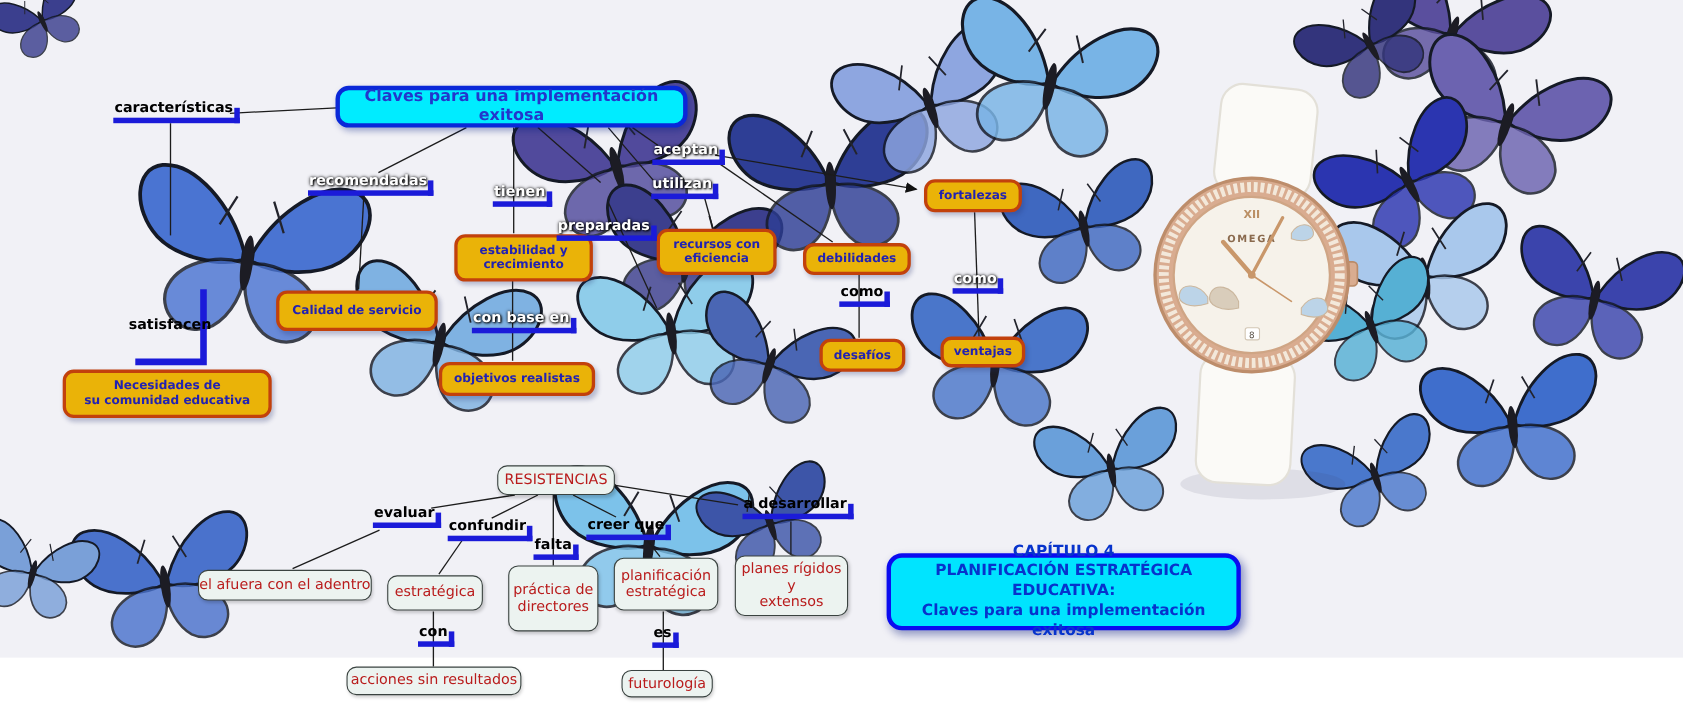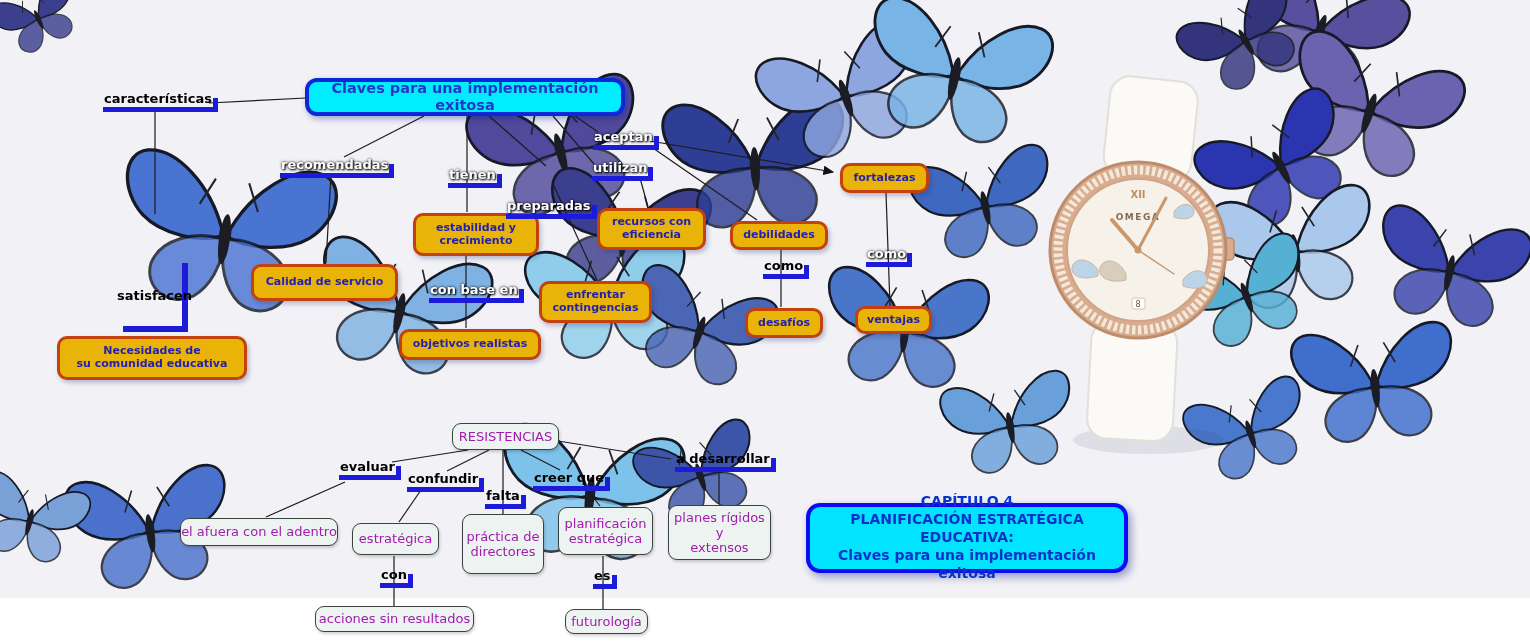--- a/index.html
+++ b/index.html
@@ -5,21 +5,21 @@
   html,body{margin:0;padding:0;background:#ffffff;}
   #stage{position:relative;width:1530px;height:642px;overflow:hidden;background:#ffffff;
          font-family:"DejaVu Sans","Liberation Sans",sans-serif;}
   .bg-svg{position:absolute;left:0;top:0;z-index:1;}
   .wires{position:absolute;left:0;top:0;z-index:2;}
   
   .box{position:absolute;display:flex;align-items:center;justify-content:center;
        text-align:center;white-space:pre-line;box-sizing:border-box;z-index:5;line-height:1.18;}
   .b-blue{background:#eab308;border:3px solid #c2410c;border-radius:10px;color:#2222b2;
           font-weight:bold;font-size:11px;box-shadow:2px 3px 4px rgba(40,50,110,.28);}
-  .b-gray{background:#ecf3f0;border:1.5px solid #3a4340;border-radius:9px;color:#a21caf;
+  .b-gray{background:#ecf3f0;border:1.5px solid #3a4340;border-radius:9px;color:#b91c1c;
           font-size:13px;box-shadow:1px 2px 3px rgba(0,0,0,.18);}
   .b-title{background:#00ecff;border:4px solid #0a28d8;border-radius:12px;color:#2336cc;
            font-weight:bold;font-size:14.5px;box-shadow:2px 3px 6px rgba(0,30,130,.35);}
   .b-chapter{background:#00e4ff;border:4px solid #0b0bf0;border-radius:14px;color:#0733cc;
              font-weight:bold;font-size:14px;flex-direction:column;line-height:1.3;
              box-shadow:3px 4px 8px rgba(0,20,120,.4);}
   
   .link{position:absolute;font-weight:bold;font-size:13px;color:#000;z-index:6;
         line-height:1.05;padding:0 3px 4px 1px;white-space:nowrap;}
   .link::before{content:"";position:absolute;left:0;right:-3px;bottom:-2px;height:5px;background:#1b1bd9;}
@@ -191,22 +191,20 @@
   </svg>
 
   <div class="box b-title" style="left:305px;top:78px;width:320px;height:38px;">Claves para una implementación exitosa</div>
 
   <div class="box b-blue" style="left:57px;top:336px;width:190px;height:44px;">Necesidades de
 su comunidad educativa</div>
   <div class="box b-blue" style="left:251px;top:264px;width:147px;height:37px;">Calidad de servicio</div>
   <div class="box b-blue" style="left:413px;top:213px;width:126px;height:43px;">estabilidad y
 crecimiento</div>
   <div class="box b-blue" style="left:399px;top:329px;width:142px;height:31px;">objetivos realistas</div>
-  <div class="box b-blue" style="left:539px;top:281px;width:113px;height:42px;">enfrentar
-contingencias</div>
   <div class="box b-blue" style="left:597px;top:208px;width:109px;height:42px;">recursos con
 eficiencia</div>
   <div class="box b-blue" style="left:730px;top:221px;width:98px;height:29px;">debilidades</div>
   <div class="box b-blue" style="left:840px;top:163px;width:89px;height:30px;">fortalezas</div>
   <div class="box b-blue" style="left:745px;top:308px;width:78px;height:30px;">desafíos</div>
   <div class="box b-blue" style="left:855px;top:306px;width:77px;height:28px;">ventajas</div>
 
   <div class="link" style="left:103px;top:92px;">características</div>
   <div class="link lt" style="left:280px;top:158px;">recomendadas</div>
   <div class="link lt" style="left:448px;top:168px;">tienen</div>

